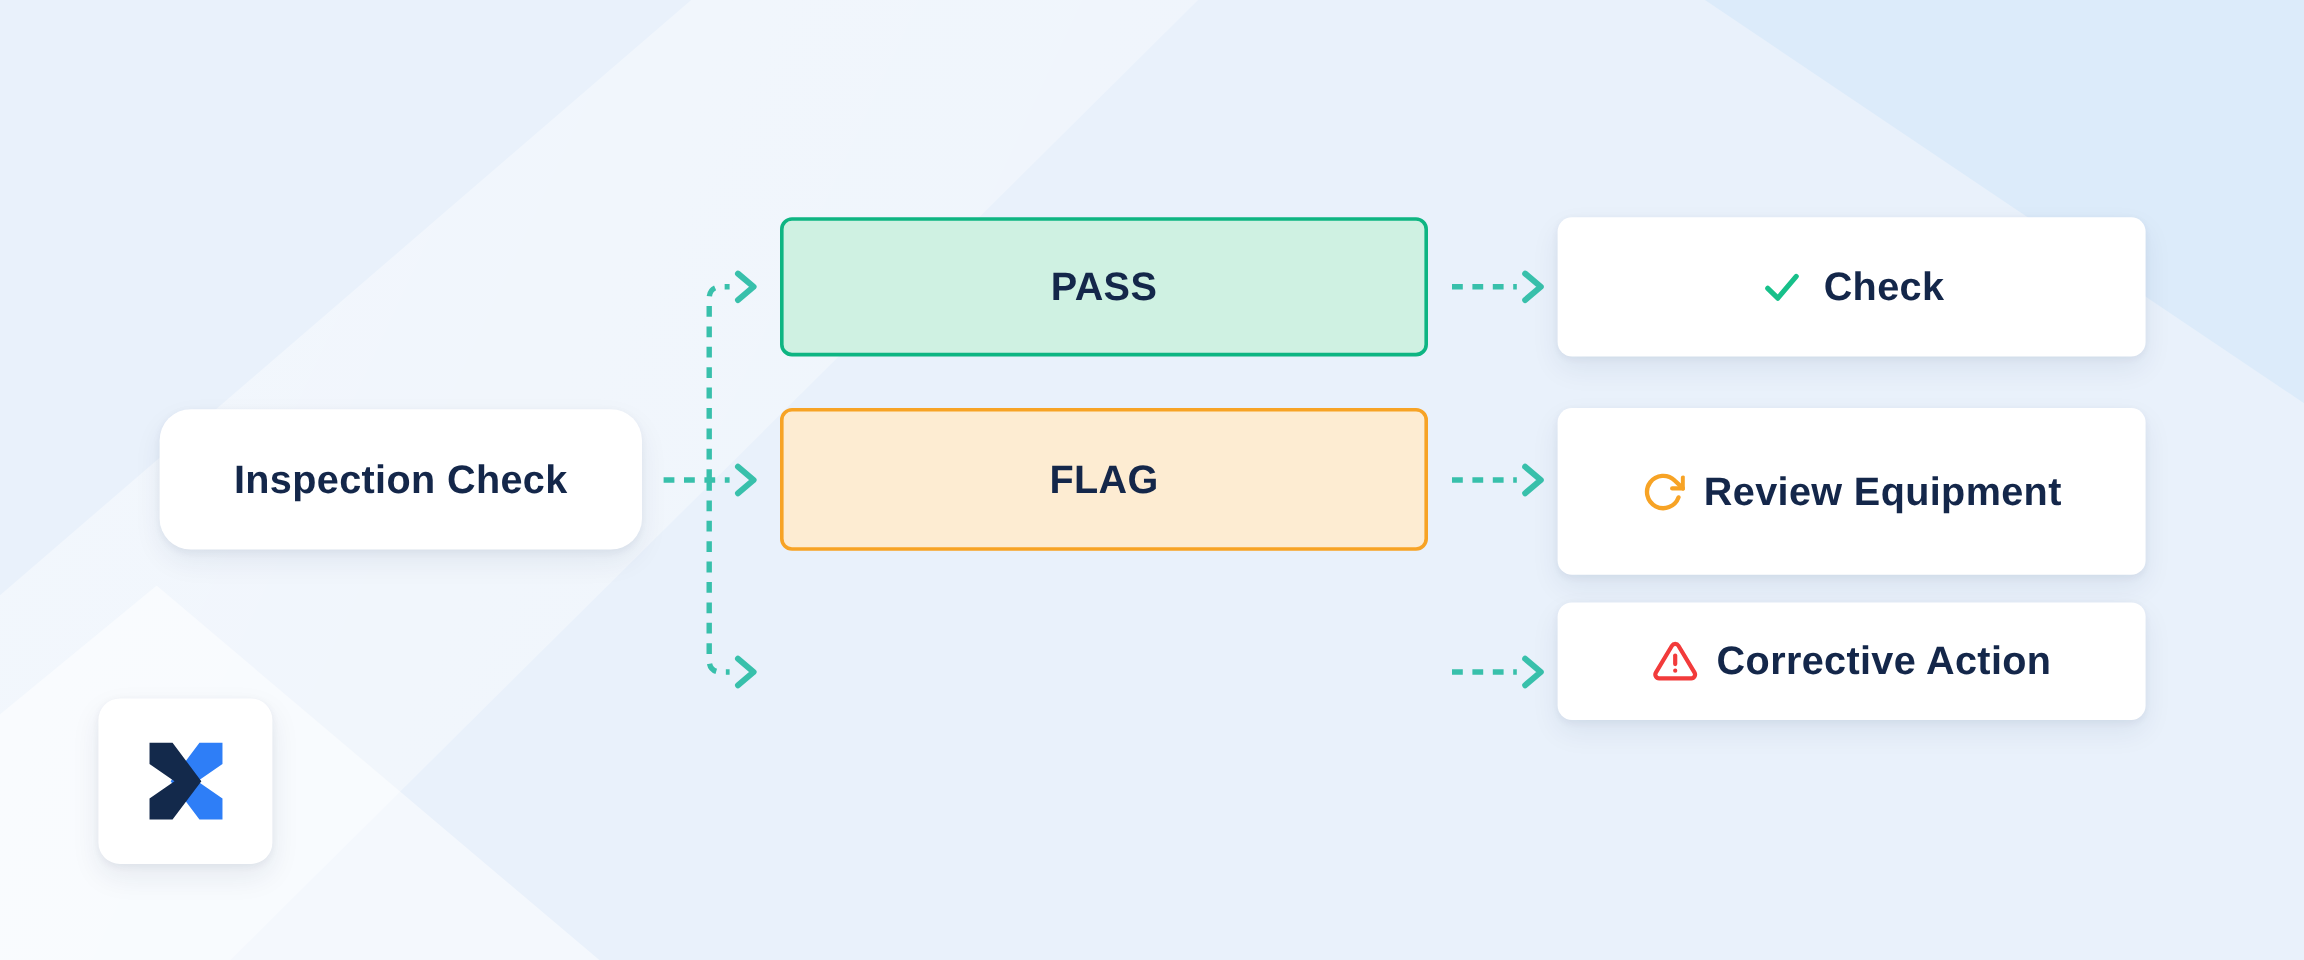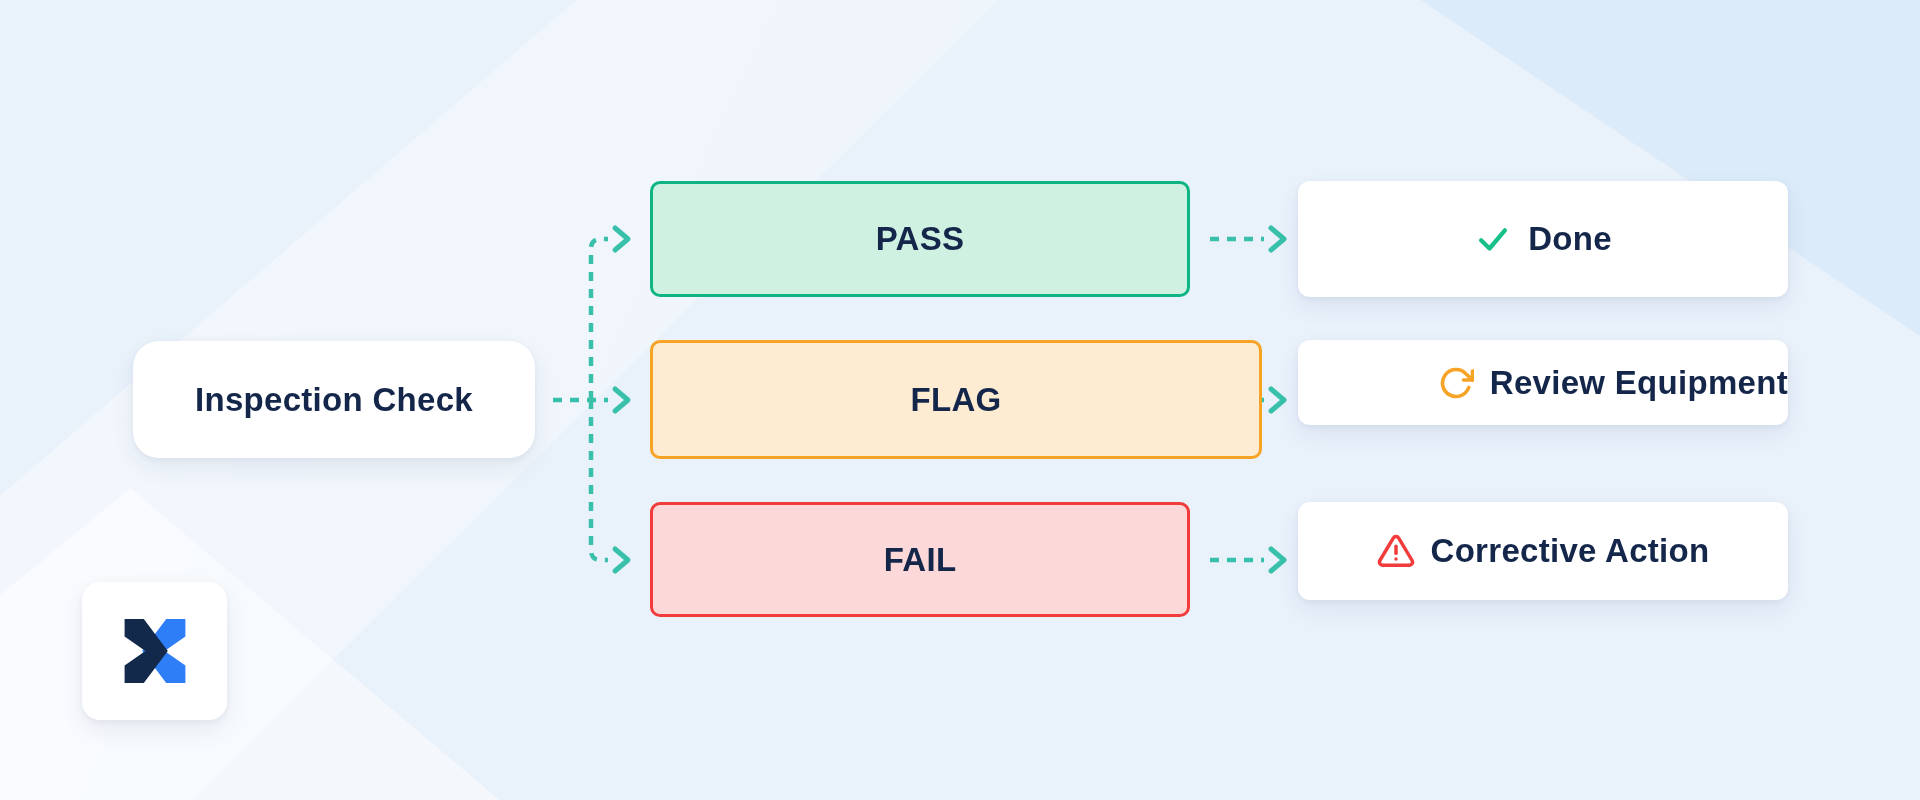--- a/index.html
+++ b/index.html
@@ -70,24 +70,24 @@
     font-weight:700;
     font-size:33px;
     letter-spacing:0.3px;
   }
   .card{
     background:var(--color-card-bg);
     box-shadow:0 10px 24px rgba(20,40,80,0.07), 0 2px 6px rgba(20,40,80,0.05);
   }
   .node-inspection{left:133px;top:341px;width:402px;height:117px;border-radius:26px;}
   .node-pass{left:650px;top:181px;width:540px;height:116px;background:var(--color-pass-fill);border:3px solid var(--color-pass-border);border-radius:10px;}
-  .node-flag{left:650px;top:340px;width:612px;height:119px;background:var(--color-flag-fill);border:3px solid var(--color-flag-border);border-radius:10px;}
+  .node-flag{left:650px;top:340px;width:540px;height:119px;background:var(--color-flag-fill);border:3px solid var(--color-flag-border);border-radius:10px;}
   .node-fail{left:650px;top:502px;width:540px;height:115px;background:var(--color-fail-fill);border:3px solid var(--color-fail-border);border-radius:10px;}
   .node-done{left:1298px;top:181px;width:490px;height:116px;}
-  .node-review{left:1298px;top:340px;width:490px;height:85px;justify-content:flex-end;}
+  .node-review{left:1298px;top:340px;width:490px;height:139px;}
   .node-corrective{left:1298px;top:502px;width:490px;height:98px;}
 
   .outcome-label{margin-left:16px;}
   .icon{flex:0 0 auto;display:block;}
   .icon.check{stroke:var(--color-done-icon);stroke-width:2.7;fill:none;stroke-linecap:round;stroke-linejoin:round;}
   .icon.rotate{stroke:var(--color-review-icon);stroke-width:2.4;fill:none;stroke-linecap:round;stroke-linejoin:round;}
   .icon.alert{stroke:var(--color-corrective-icon);stroke-width:2.2;fill:none;stroke-linecap:round;stroke-linejoin:round;}
 
   
   .logo-card{
@@ -130,29 +130,26 @@
   <div class="node card node-inspection">
     <span>Inspection Check</span>
   </div>
 
   <div class="node node-pass">
     <span>PASS</span>
   </div>
   <div class="node node-flag">
     <span>FLAG</span>
   </div>
-  <div class="node node-fail">
-    <span>FAIL</span>
-  </div>
 
   <div class="node card node-done">
     <svg class="icon check" width="38" height="38" viewBox="0 0 24 24">
       <polyline points="4.5 12.8 9.8 18 19.5 6.5"></polyline>
     </svg>
-    <span class="outcome-label">Done</span>
+    <span class="outcome-label">Check</span>
   </div>
 
   <div class="node card node-review">
     <svg class="icon rotate" width="36" height="36" viewBox="0 0 24 24">
       <polyline points="23 4 23 10 17 10"></polyline>
       <path d="M20.49 15a9 9 0 1 1-2.12-9.36L23 10"></path>
     </svg>
     <span class="outcome-label">Review Equipment</span>
   </div>
 

